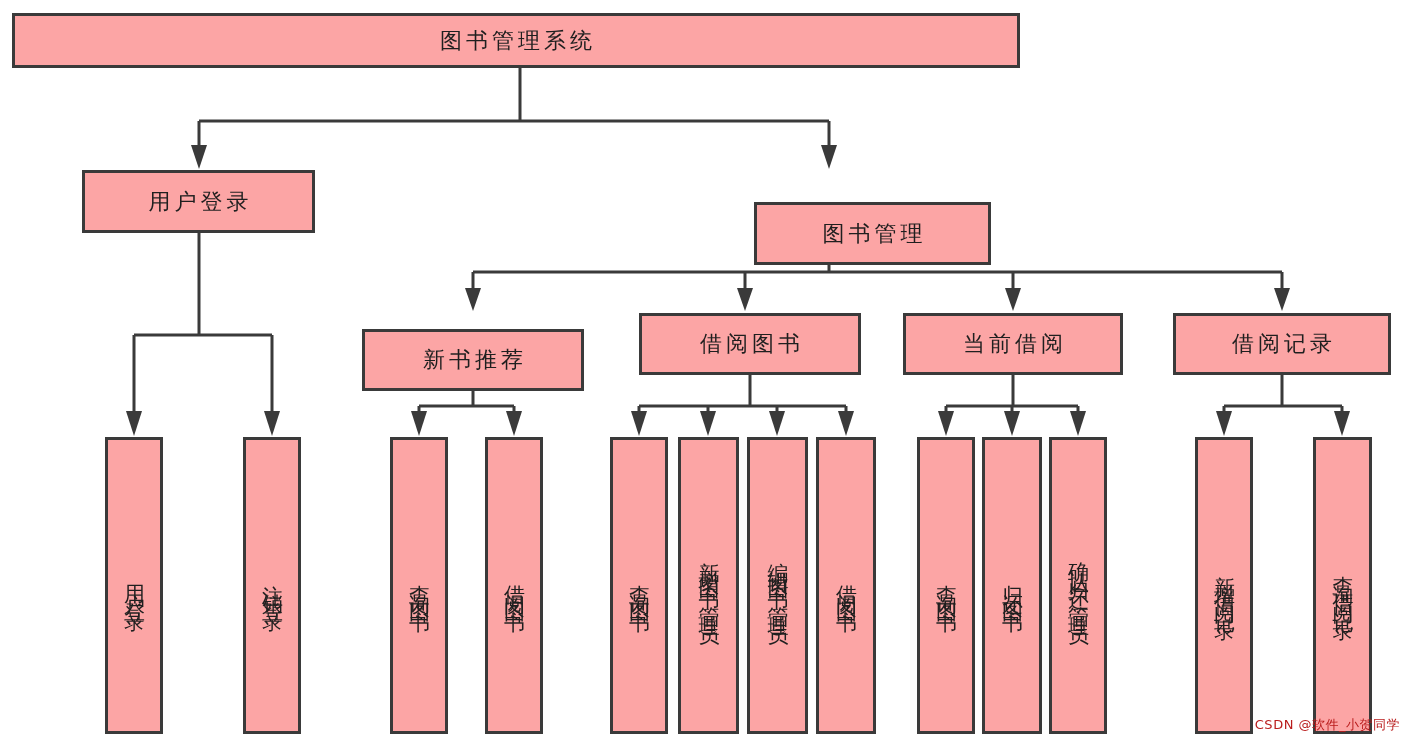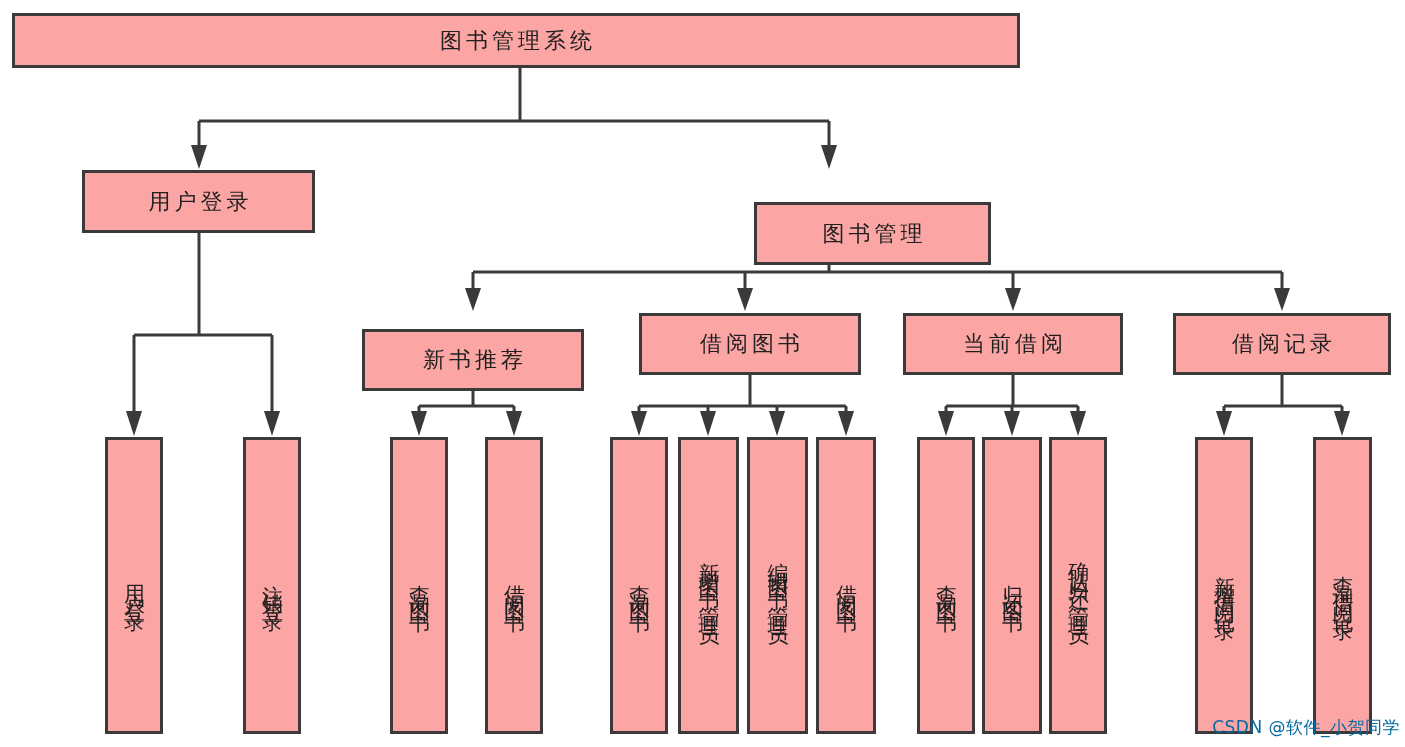--- a/index.html
+++ b/index.html
@@ -35,23 +35,23 @@
     font-size: 21px;
     letter-spacing: 9px;
     line-height: 1;
     white-space: nowrap;
     color: #1f1f1f;
   }
   .watermark {
     position: absolute;
     top: 716px;
     right: 5px;
-    font-size: 17px;
+    font-size: 13px;
     letter-spacing: 0.5px;
-    color: #0369a1;
+    color: #b91c1c;
     white-space: nowrap;
   }
 </style>
 </head>
 <body>
 
 <div class="stage">
 
   <svg class="wires" viewBox="0 0 1405 747" xmlns="http://www.w3.org/2000/svg" aria-hidden="true">
     <g stroke="#3a3a3a" stroke-width="3" fill="none">

